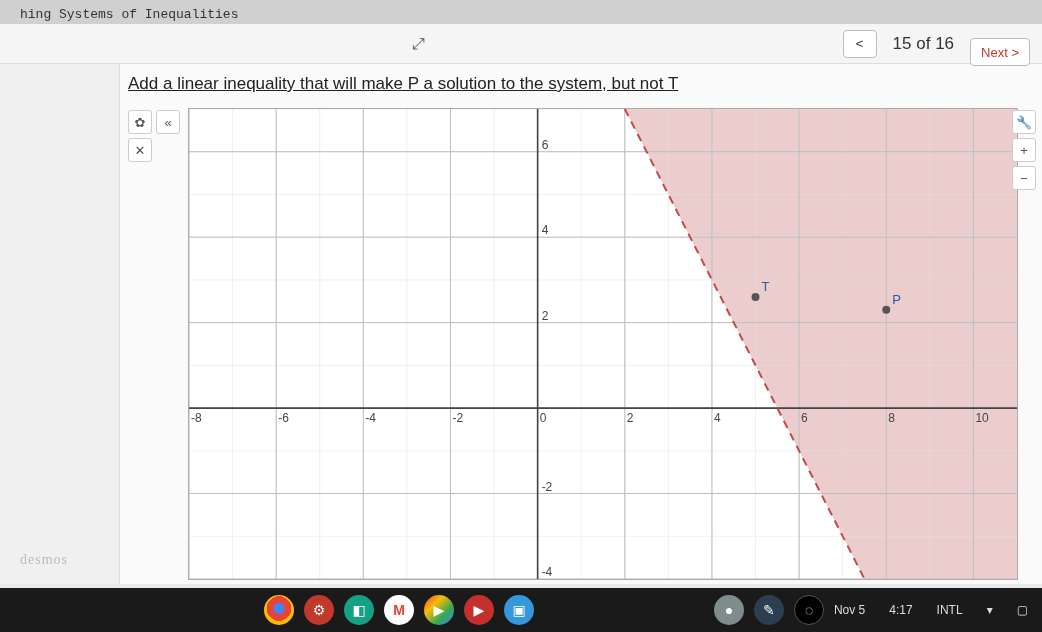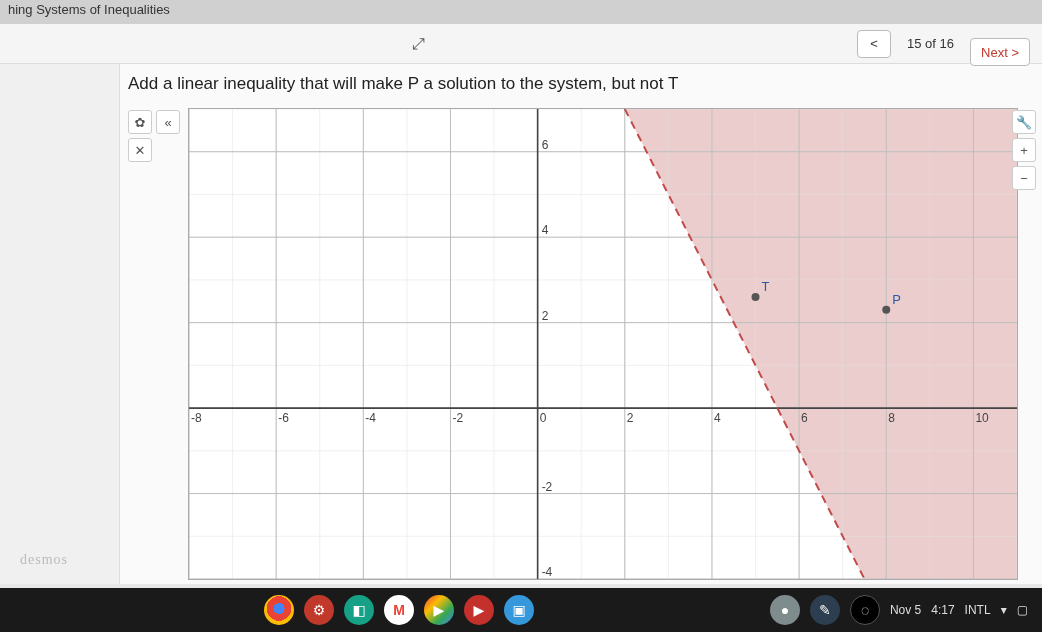--- a/index.html
+++ b/index.html
@@ -7,25 +7,26 @@
     font-family: Arial, Helvetica, sans-serif;
     background: #e8e8e8;
     width: 1042px;
     height: 632px;
     overflow: hidden;
     position: relative;
   }
   .top-bar {
     height: 24px;
     background: #d0d0d0;
-    padding: 2px 8px;
+    padding: 2px 20px;
     color: #333;
     font-size: 13px;
     display: flex;
-    align-items: flex-start;
+    align-items: flex-end;
+    font-family: Liberation Mono, monospace;
   }
   .header-row {
     height: 40px;
     display: flex;
     align-items: center;
     justify-content: flex-end;
     padding: 4px 12px;
     gap: 8px;
     background: #f5f5f5;
     border-bottom: 1px solid #ddd;
@@ -45,21 +46,21 @@
     min-width: 34px;
     padding: 0 10px;
     font-size: 13px;
     color: #333;
     cursor: pointer;
     display: flex;
     align-items: center;
     justify-content: center;
   }
   .page-indicator {
-    font-size: 13px;
+    font-size: 17px;
     color: #333;
     padding: 0 8px;
   }
   .next-btn { color: #c0392b; font-weight: 500; margin-top: 17px; }
   .content {
     display: flex;
     height: 520px;
     background: #fafafa;
   }
   .left-col {
@@ -79,20 +80,21 @@
   }
   .main-col {
     flex: 1;
     position: relative;
     overflow: hidden;
   }
   .question {
     padding: 10px 8px 8px 8px;
     font-size: 17px;
     color: #222;
+    text-decoration: underline;
   }
   .tool-panel {
     position: absolute;
     top: 46px;
     left: 8px;
     display: flex;
     flex-direction: column;
     gap: 4px;
   }
   .tool-row { display: flex; gap: 4px; }
@@ -161,21 +163,21 @@
   .tb-play { background: linear-gradient(135deg,#ea4335,#fbbc05,#34a853,#4285f4); }
   .tb-yt { background: #c4302b; }
   .tb-files { background: #3498db; }
   .tb-gray { background: #7f8c8d; }
   .tb-dark { background: #2c3e50; }
   .tb-time {
     color: #ddd;
     font-size: 12px;
     display: flex;
     align-items: center;
-    gap: 10px;
+    gap: 24px;
   }
 </style>
 </head>
 <body>
 
 <div class="top-bar">
   <span>hing Systems of Inequalities</span>
 </div>
 
 <div class="header-row">

